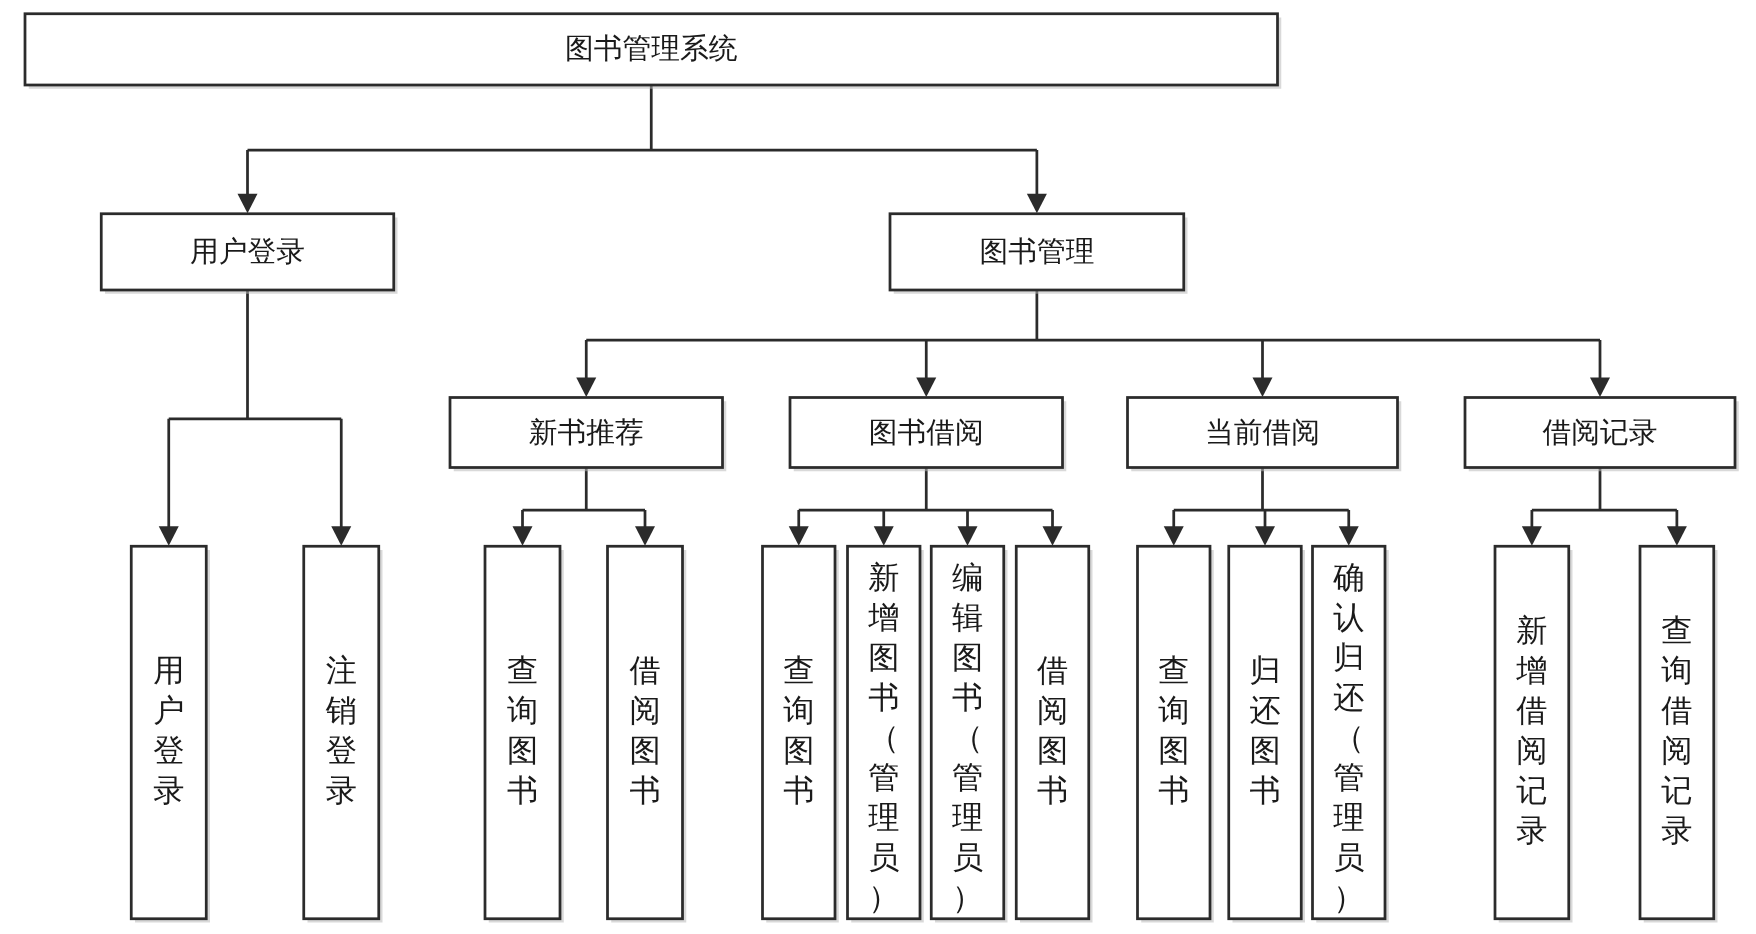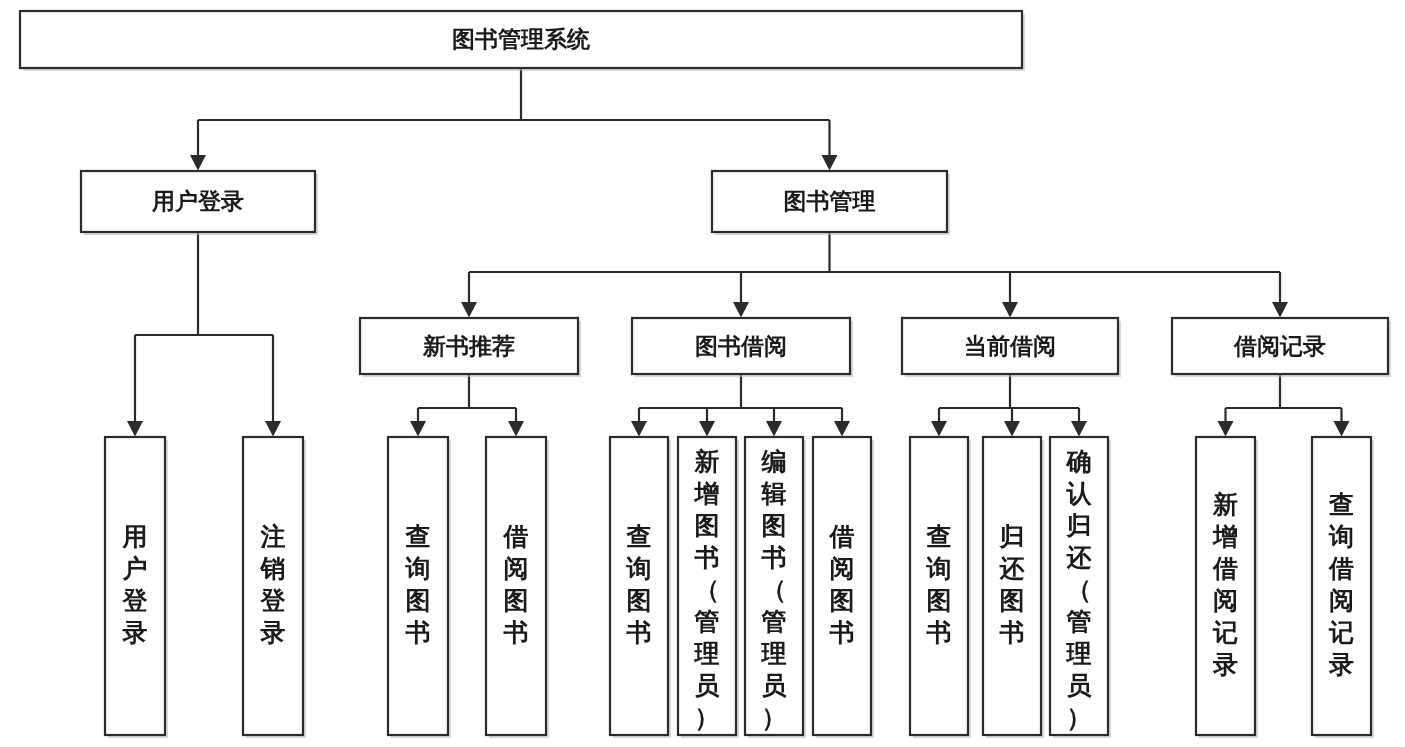--- a/index.html
+++ b/index.html
@@ -12,21 +12,20 @@
     width: 1405px;
     height: 747px;
     overflow: hidden;
     font-family: "DejaVu Sans", "Liberation Sans", sans-serif;
   }
   #diagram-root {
     position: relative;
     width: 1405px;
     height: 561px;
     background: #ffffff;
-    font-weight: bold;
   }
   svg.diagram-canvas {
     position: absolute;
     left: 0;
     top: 0;
     width: 1405px;
     height: 747px;
     display: block;
   }
   .node-box {

